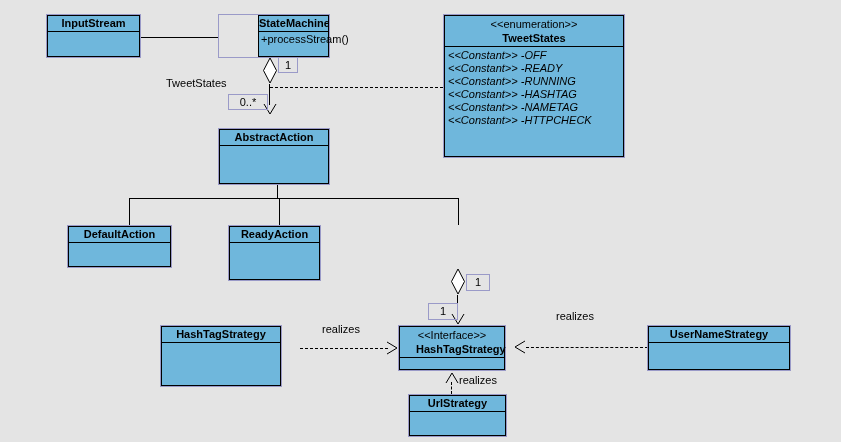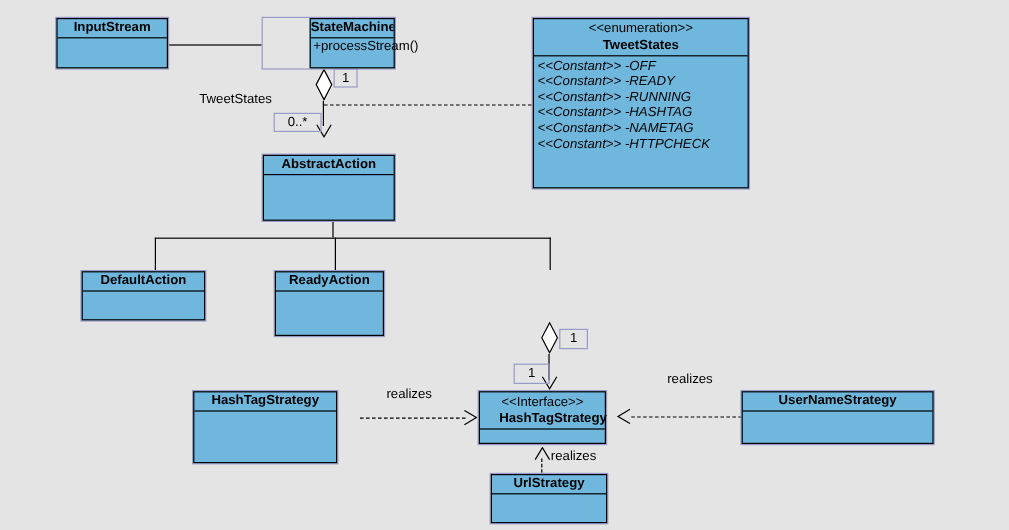--- a/index.html
+++ b/index.html
@@ -152,21 +152,21 @@
   <div class="node" style="left:398px;top:325px;width:108px;height:46px;">
     <div class="node-inner">
       <div class="node-header">
         <div class="stereo">&lt;&lt;Interface&gt;&gt;</div>
         <div class="hname">HashTagStrategy</div>
       </div>
       <div class="node-body"></div>
     </div>
   </div>
 
-  <div class="node" style="left:617px;top:325px;width:162px;height:46px;">
+  <div class="node" style="left:647px;top:325px;width:144px;height:46px;">
     <div class="node-inner">
       <div class="node-title">UserNameStrategy</div>
       <div class="node-body"></div>
     </div>
   </div>
 
   <div class="node" style="left:408px;top:394px;width:99px;height:43px;">
     <div class="node-inner">
       <div class="node-title">UrlStrategy</div>
       <div class="node-body"></div>

